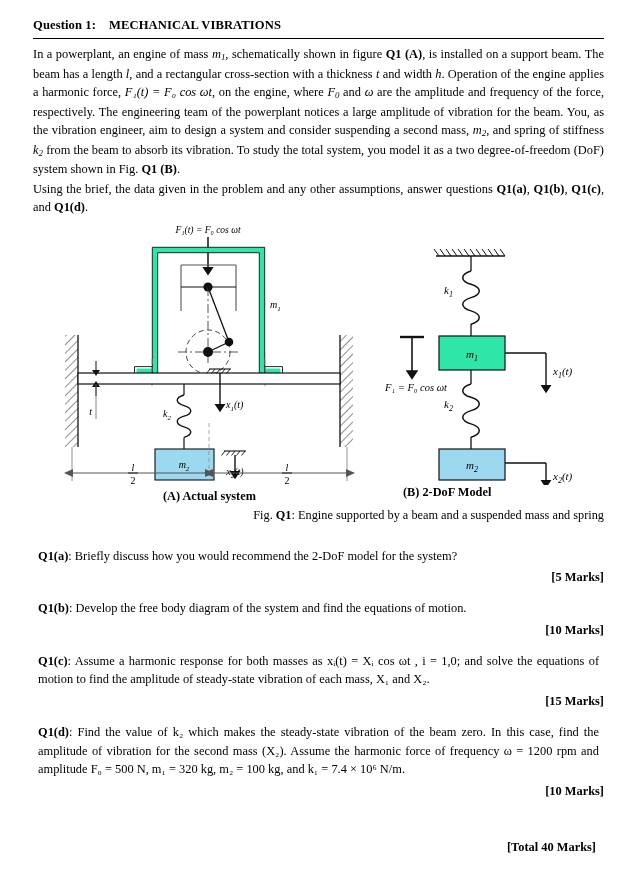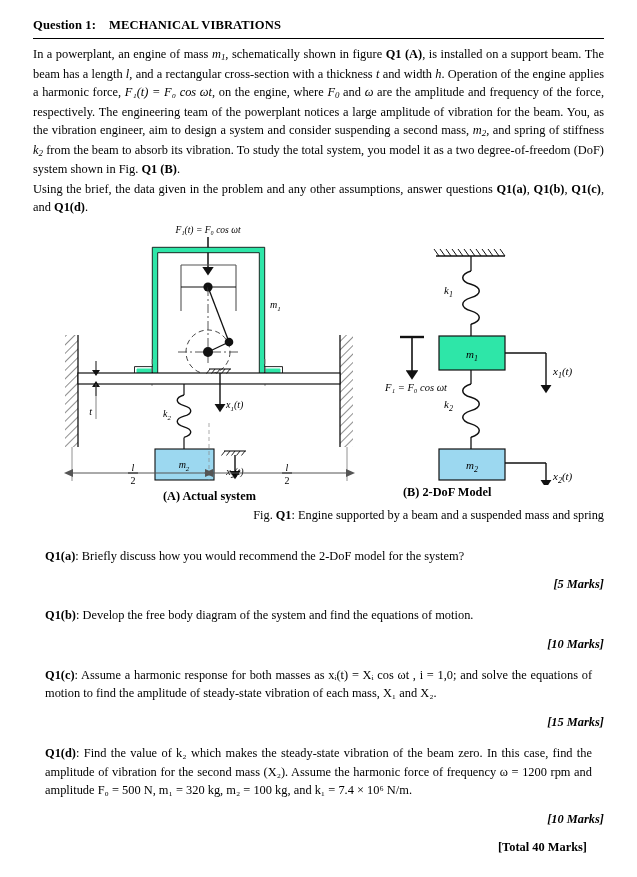--- a/index.html
+++ b/index.html
@@ -85,31 +85,30 @@
     text-align: right;
     font-size: 12.3px;
   }
 
   
   .qblock { margin-top: 14px; }
   .qtext {
     font-size: 12.4px;
     line-height: 1.5;
     text-align: justify;
-    margin: 12px;
+    margin: 5px;
   }
   .marks {
     font-weight: bold;
     font-size: 12.4px;
     text-align: right;
-    font-style: italic;
   }
   .total-marks {
     position: absolute;
-    right: 50px;
+    right: 41px;
     top: 840px;
     font-weight: bold;
     font-size: 12.4px;
   }
   svg { display: block; }
 </style>
 </head>
 <body>
 
 <div class="page">

